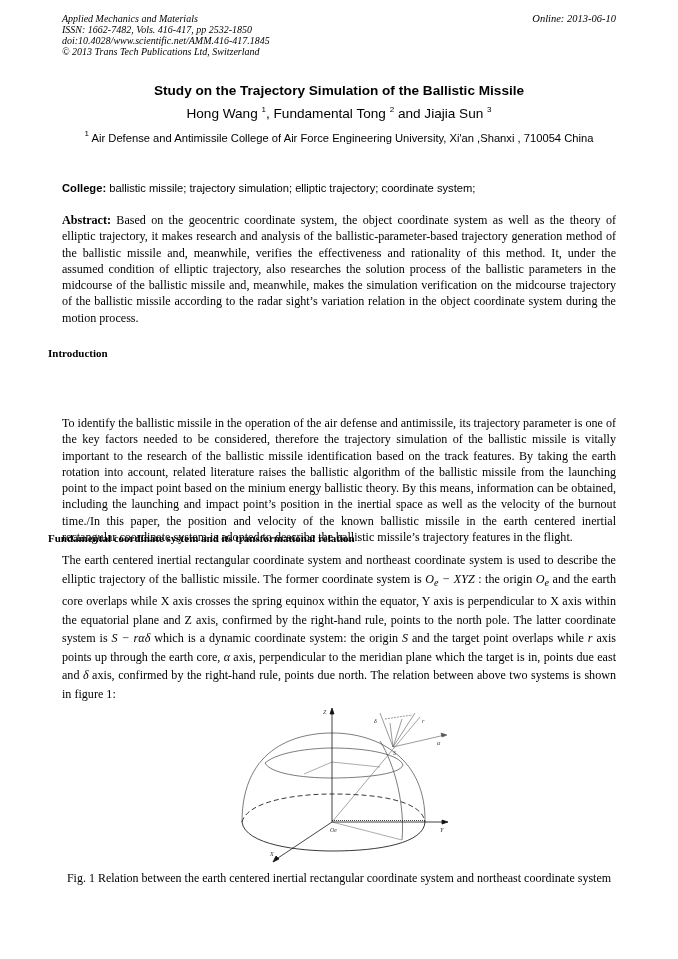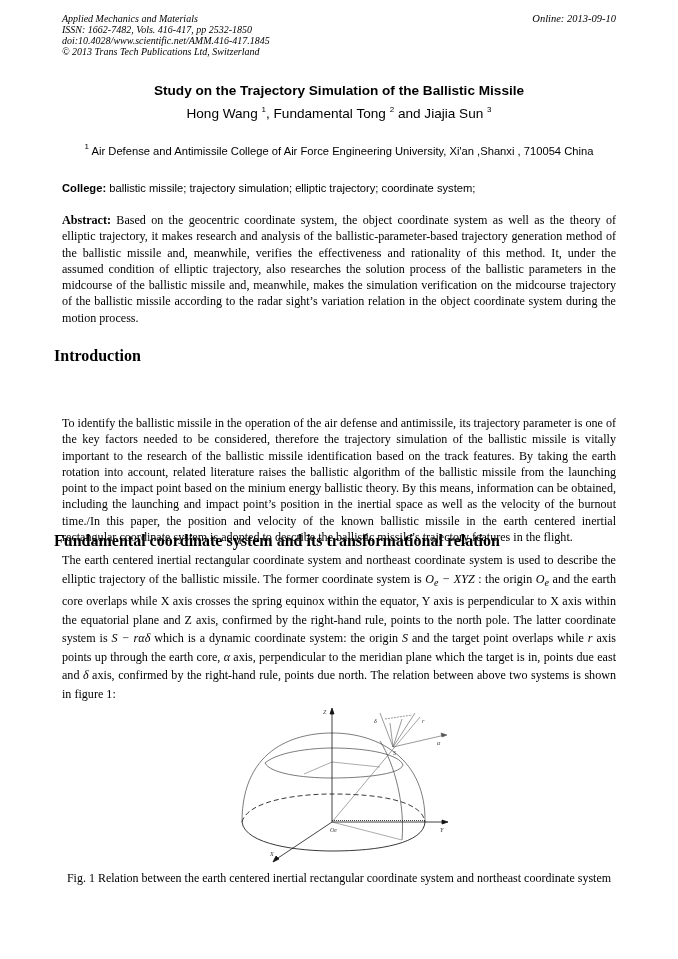--- a/index.html
+++ b/index.html
@@ -2,46 +2,46 @@
 <html><head>
 <meta charset="utf-8">
 <style>
   html, body { margin: 0; padding: 0; background: #ffffff; }
   body { width: 678px; height: 959px; position: relative; overflow: hidden; color: #000; }
   .header-left { position: absolute; left: 62px; top: 13px; font-family: "Liberation Serif", serif; font-style: italic; font-size: 10px; line-height: 11px; }
   .header-right { position: absolute; right: 62px; top: 13px; font-family: "Liberation Serif", serif; font-style: italic; font-size: 10.5px; }
   .title { position: absolute; left: 62px; width: 554px; top: 83px; text-align: center; font-family: "Liberation Sans", sans-serif; font-weight: bold; font-size: 13.6px; }
   .authors { position: absolute; left: 62px; width: 554px; top: 105px; text-align: center; font-family: "Liberation Sans", sans-serif; font-size: 13.6px; }
   .authors sup, .affil sup { font-size: 8px; vertical-align: 6px; }
-  .affil { position: absolute; left: 62px; width: 554px; top: 140px; text-align: center; font-family: "Liberation Sans", sans-serif; font-size: 11.2px; line-height: 14px; }
+  .affil { position: absolute; left: 62px; width: 554px; top: 127px; text-align: center; font-family: "Liberation Sans", sans-serif; font-size: 11.2px; line-height: 14px; }
   .keywords { position: absolute; left: 62px; width: 554px; top: 182px; font-family: "Liberation Sans", sans-serif; font-size: 11.2px; }
   .keywords b { font-weight: bold; }
   .para { position: absolute; left: 62px; width: 554px; font-family: "Liberation Serif", serif; font-size: 12.1px; line-height: 16.3px; text-align: justify; }
-  .heading { position: absolute; left: 54px; font-family: "Liberation Serif", serif; font-weight: bold; font-size: 16px; }
+  .heading { position: absolute; left: 48px; font-family: "Liberation Serif", serif; font-weight: bold; font-size: 11px; }
   .abstract { top: 212px; }
   .abstract b { font-weight: bold; }
   .intro-h { top: 347px; }
   .intro { top: 367px; margin-top: 48px; }
   .fund-h { top: 532px; }
   .fund { top: 551px; line-height: 18.5px; }
   .math { font-style: italic; }
   .figure { position: absolute; left: 240px; top: 705px; width: 220px; height: 160px; }
   .caption { position: absolute; left: 62px; width: 554px; top: 871px; text-align: center; font-family: "Liberation Serif", serif; font-size: 12px; line-height: 15px; }
   svg text { font-family: "Liberation Serif", serif; font-style: italic; font-size: 6px; fill: #333; }
 </style>
 </head>
 <body>
 
 <div class="header-left">
   <div>Applied Mechanics and Materials</div>
   <div>ISSN: 1662-7482, Vols. 416-417, pp 2532-1850</div>
   <div>doi:10.4028/www.scientific.net/AMM.416-417.1845</div>
   <div>© 2013 Trans Tech Publications Ltd, Switzerland</div>
 </div>
-<div class="header-right">Online: 2013-09-10</div>
+<div class="header-right">Online: 2013-06-10</div>
 
 <div class="title">Study on the Trajectory Simulation of the Ballistic Missile</div>
 
 <div class="authors"><span>Hong Wang</span> <sup>1</sup><span>, </span><span>Fundamental Tong</span> <sup>2</sup><span> and </span><span>Jiajia Sun</span> <sup>3</sup></div>
 
 <div class="affil"><sup>1</sup> <span>Air Defense and Antimissile College of Air Force Engineering University, Xi'an ,Shanxi , 710054 China</span></div>
 
 <div class="keywords"><b>College:</b> <span>ballistic missile; trajectory simulation; elliptic trajectory; coordinate system;</span></div>
 
 <div class="para abstract"><b>Abstract:</b> <span>Based on the geocentric coordinate system, the object coordinate system as well as the theory of elliptic trajectory, it makes research and analysis of the ballistic-parameter-based trajectory generation method of the ballistic missile and, meanwhile, verifies the effectiveness and rationality of this method. It, under the assumed condition of elliptic trajectory, also researches the solution process of the ballistic parameters in the midcourse of the ballistic missile and, meanwhile, makes the simulation verification on the midcourse trajectory of the ballistic missile according to the radar sight’s variation relation in the object coordinate system during the motion process.</span></div>

